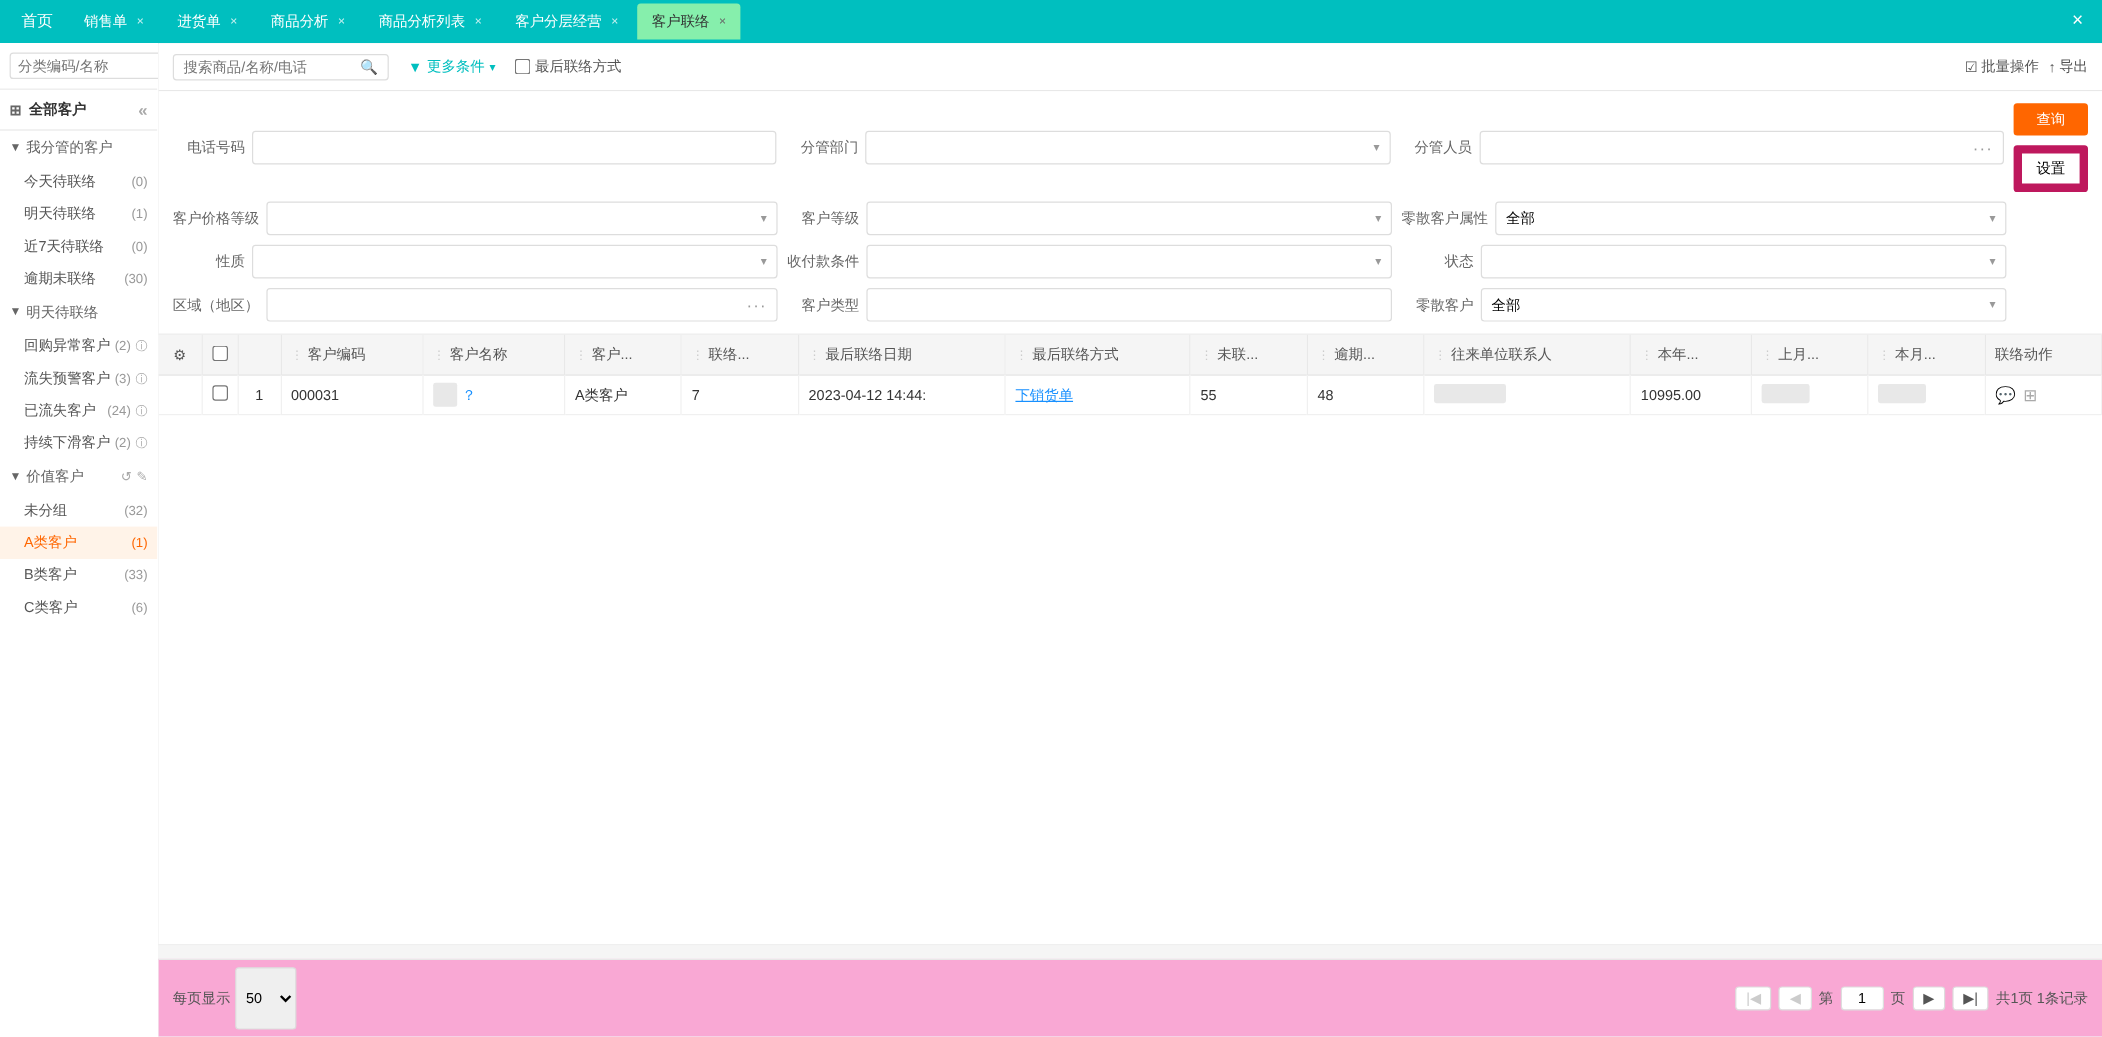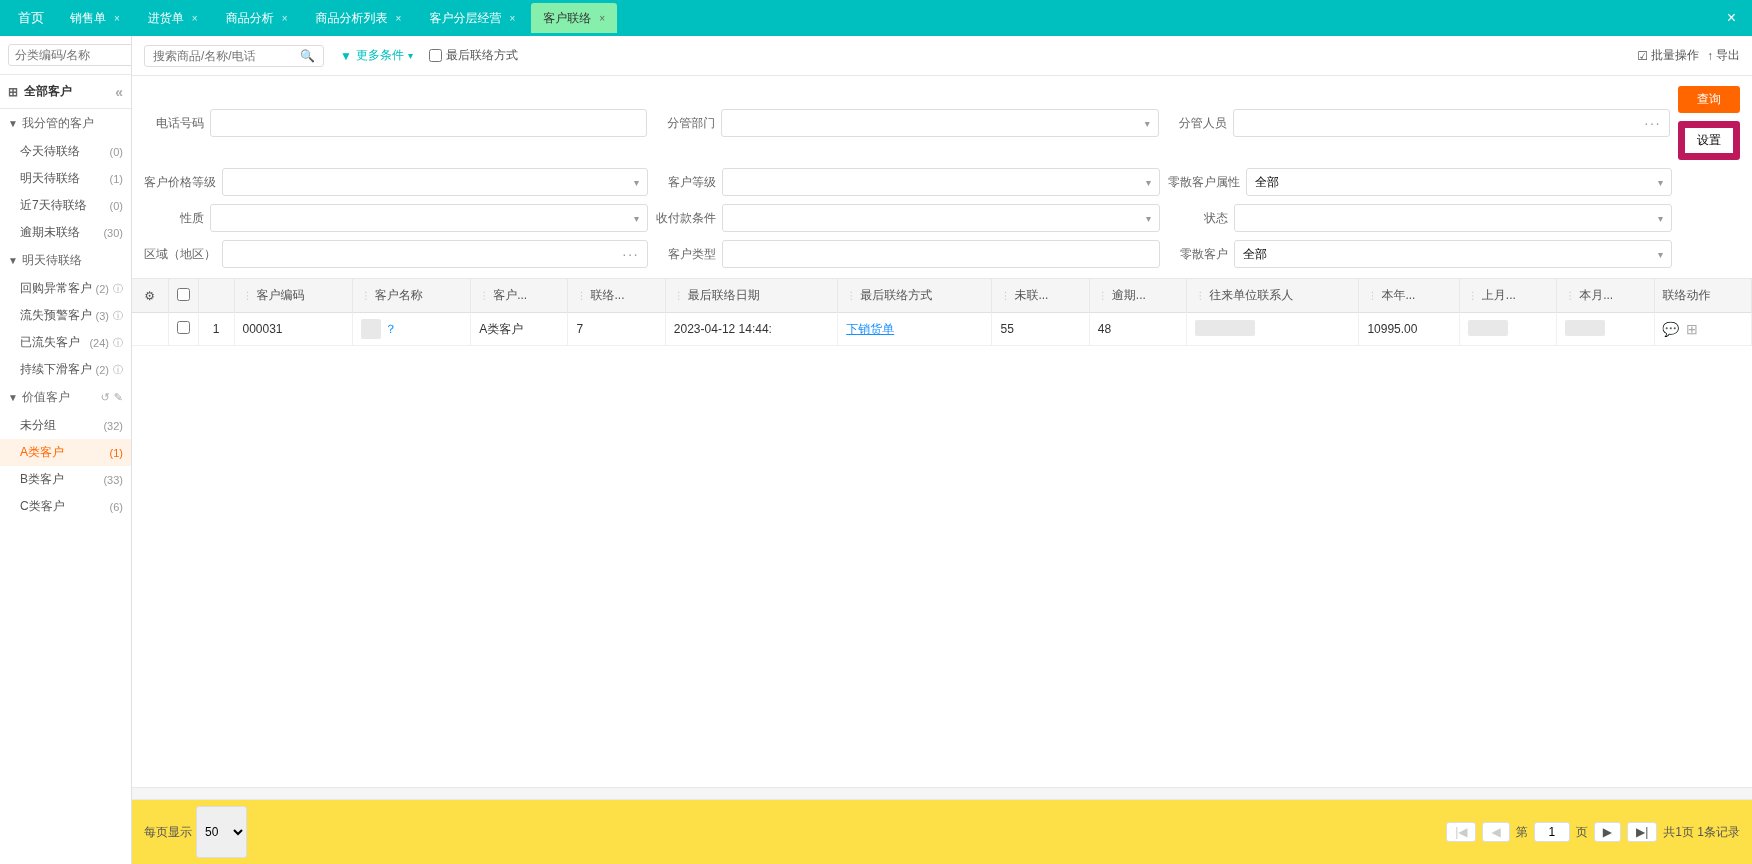--- a/index.html
+++ b/index.html
@@ -233,21 +233,21 @@
       white-space: nowrap;
     }
     .td-link { color: #1890ff; cursor: pointer; text-decoration: underline; }
     .td-center { text-align: center; }
     .gear-col { width: 36px; text-align: center; }
     .cb-col { width: 30px; text-align: center; }
     .num-col { width: 36px; text-align: center; }
     
     
     .footer {
-      background: #fde047;
+      background: #f9a8d4;
       border-top: 1px solid #e8e8e8;
       padding: 6px 12px;
       display: flex;
       align-items: center;
       gap: 8px;
       font-size: 12px;
       color: #555;
     }
     .footer-page-size { display: flex; align-items: center; gap: 4px; }
     .footer-page-size select {

